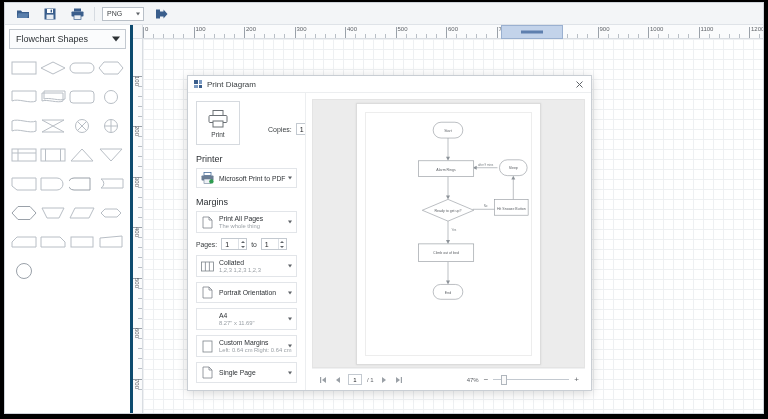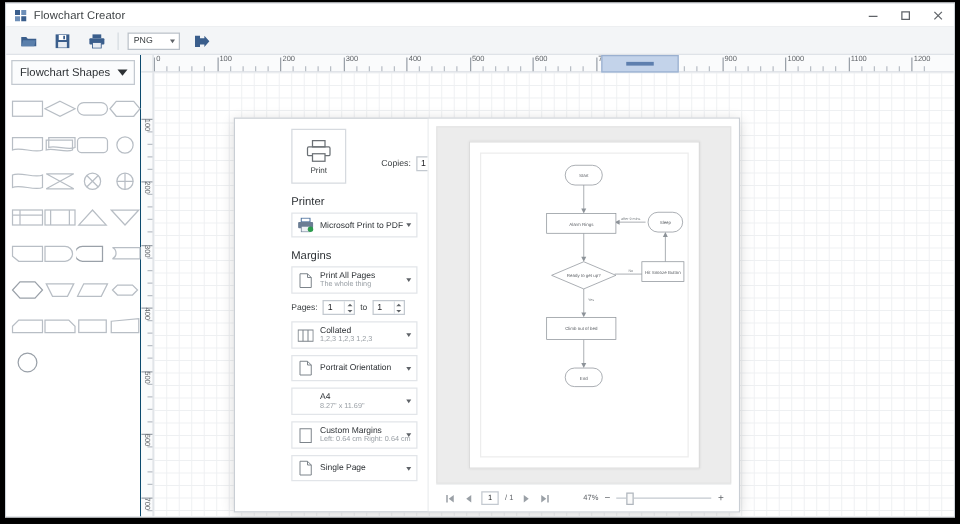--- a/index.html
+++ b/index.html
@@ -76,23 +76,23 @@
     width: 0; height: 0;
     border-left: 2.5px solid transparent; border-right: 2.5px solid transparent;
     border-top: 3px solid #5f6368;
   }
 
   
   .appbody { flex: 1; display: flex; min-height: 0; position: relative; }
 
   
   .sidebar {
-    width: 108px; flex: none;
+    width: 128px; flex: none;
     background: #ffffff;
-    border-right: 1px solid #0c4a6e;
+    border-right: 3px solid #0c4a6e;
     display: flex; flex-direction: column;
   }
   .shapes-header {
     height: 20px; margin: 4px 4px 0 4px;
     border: 1px solid #c3c9d0; background: #fbfcfd;
     display: flex; align-items: center; padding: 0 6px;
     font-size: 9px; color: #2d3135;
     position: relative; flex: none;
   }
   .shapes-header .caret {
@@ -191,21 +191,21 @@
     display: grid; grid-template-columns: 1fr 1fr; grid-template-rows: 1fr 1fr; gap: 1px;
   }
   .pd-icon i { background: #3a5e8c; }
   .pd-icon i:nth-child(2), .pd-icon i:nth-child(3) { background: #7b9ac2; }
   .pd-title { font-size: 8px; color: #3c4043; }
   .pd-close {
     margin-left: auto; width: 24px; height: 100%;
     display: flex; align-items: center; justify-content: center;
     color: #5f6368;
   }
-  .pd-body { flex: 1; display: flex; min-height: 0; margin-left: 37px; }
+  .pd-body { flex: 1; display: flex; min-height: 0; }
 
   
   .pd-left {
     width: 118px; flex: none;
     padding: 8px 8px 0 8px;
     border-right: 1px solid #eceef0;
     overflow: hidden;
   }
   .print-btn-box {
     width: 44px; height: 44px;
@@ -324,47 +324,20 @@
     width: 6px; height: 10px;
     background: #fafafa; border: 1px solid #b0b6bd;
   }
 </style>
 </head>
 <body>
 
 <div id="app">
   <div class="app-window">
 
-    <div class="titlebar">
-      <span class="title-icon">
-        <i></i>
-          <i></i>
-          <i></i>
-          <i></i>
-      </span>
-      <span class="app-title">Flowchart Creator</span>
-      <div class="wincontrols">
-        <div class="wc">
-          <svg width="9" height="9" viewBox="0 0 9 9">
-              <line x1="1" y1="5" x2="8" y2="5" stroke="#5f6368" stroke-width="1"></line>
-            </svg>
-        </div>
-        <div class="wc">
-          <svg width="9" height="9" viewBox="0 0 9 9">
-              <rect x="1.5" y="1.5" width="6" height="6" fill="none" stroke="#5f6368" stroke-width="1"></rect>
-            </svg>
-        </div>
-        <div class="wc">
-          <svg width="9" height="9" viewBox="0 0 9 9">
-              <line x1="1.5" y1="1.5" x2="7.5" y2="7.5" stroke="#5f6368" stroke-width="1"></line>
-              <line x1="7.5" y1="1.5" x2="1.5" y2="7.5" stroke="#5f6368" stroke-width="1"></line>
-            </svg>
-        </div>
-      </div>
-    </div>
 
     <div class="toolbar">
       <div class="tb-btn">
         <svg width="14" height="12" viewBox="0 0 14 12">
           <path d="M1 2.5h4l1.2 1.4H13V10H1z" fill="#3a5e8c"></path>
           <path d="M2.4 5.2h10.2L11.4 10H1.2z" fill="#5a7fab"></path>
         </svg>
       </div>
       <div class="tb-btn">
         <svg width="12" height="12" viewBox="0 0 12 12">
@@ -684,20 +657,35 @@
             <div class="rtick" style="top: 329.4px;"></div>
             <div class="rtick major" style="top: 339.5px;"></div>
             <div class="rlabel" style="top: 339.5px;">700</div>
             <div class="rtick" style="top: 349.6px;"></div>
           </div>
         <div class="grid-canvas"></div>
         <div class="ruler-sel" style="left:368px; width:62px;"></div>
       </div>
 
       <div class="print-dialog">
+        <div class="pd-titlebar">
+          <span class="pd-icon">
+              <i></i>
+              <i></i>
+              <i></i>
+              <i></i>
+            </span>
+          <span class="pd-title">Print Diagram</span>
+          <div class="pd-close">
+            <svg width="9" height="9" viewBox="0 0 9 9">
+                <line x1="1.5" y1="1.5" x2="7.5" y2="7.5" stroke="#5f6368" stroke-width="1"></line>
+                <line x1="7.5" y1="1.5" x2="1.5" y2="7.5" stroke="#5f6368" stroke-width="1"></line>
+              </svg>
+          </div>
+        </div>
 
         <div class="pd-body">
 
           <div class="pd-left" style="position:relative;">
 
             <div class="print-btn-box">
               <svg width="22" height="20" viewBox="0 0 22 20">
                 <rect x="6" y="1.5" width="10" height="5" fill="none" stroke="#6b7075"></rect>
                 <rect x="2" y="6.5" width="18" height="7" rx="1" fill="none" stroke="#6b7075"></rect>
                 <rect x="6" y="12" width="10" height="6" fill="#fff" stroke="#6b7075"></rect>

